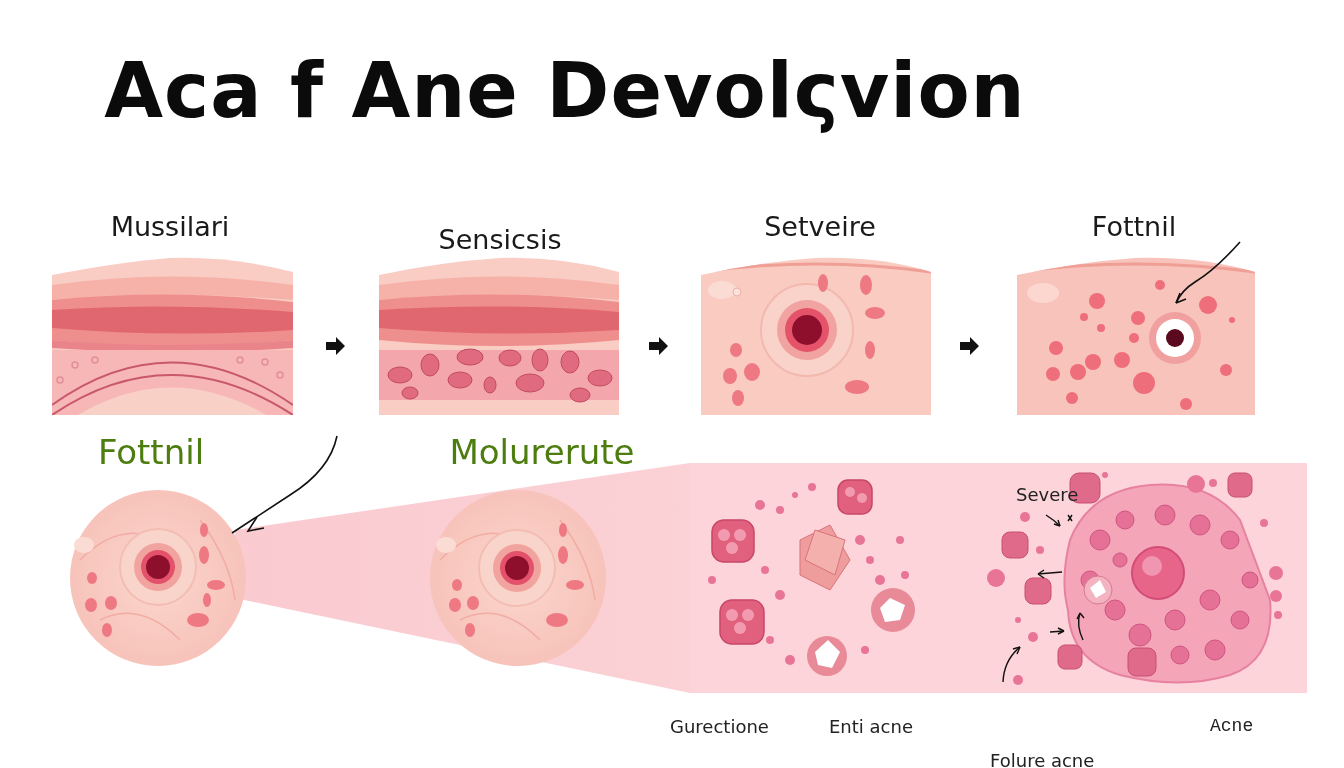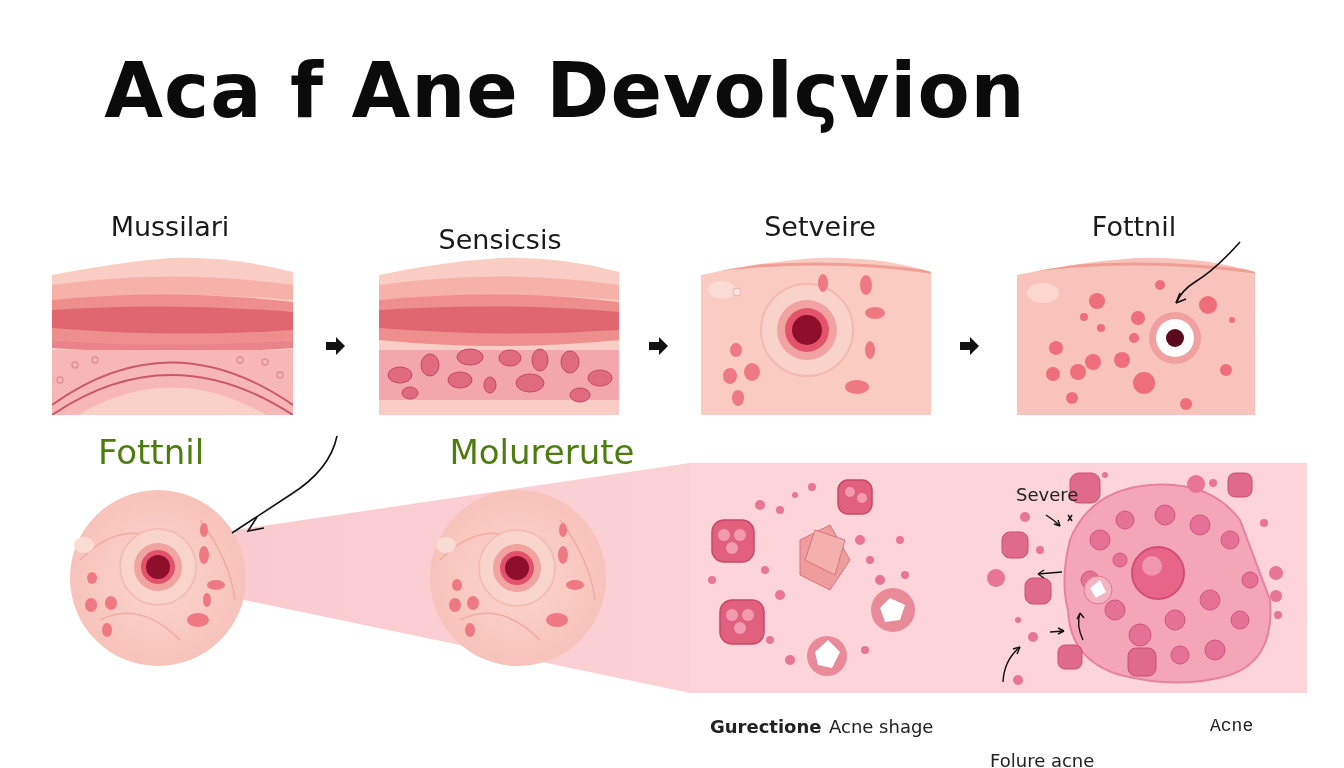--- a/index.html
+++ b/index.html
@@ -295,16 +295,16 @@
       <path d="M1020,647 L1013,649 M1020,647 L1017,654"></path>
     <path d="M1068,515 L1072,521 M1072,515 L1068,521"></path>
   </g>
 </svg>
 
 <div class="sub-label" style="left:151px; top:432px;">Fottnil</div>
 <div class="sub-label" style="left:498px; top:432px;margin-left:44px;">Molurerute</div>
 
 <div class="inline-label" style="left:1016px; top:484px;">Severe</div>
 
-<div class="bottom-label" style="left:710px;font-weight:bold;">Gurectione</div>
-<div class="bottom-label" style="left:829px;">Acne shage</div>
+<div class="bottom-label" style="left:670px;">Gurectione</div>
+<div class="bottom-label" style="left:829px;">Enti acne</div>
 <div class="bottom-label" style="left:990px;margin-top:34px;">Folure acne</div>
 <div class="bottom-label" style="left:1210px;font-family:Liberation Mono, monospace;">Acne</div>
 
 </body></html>

